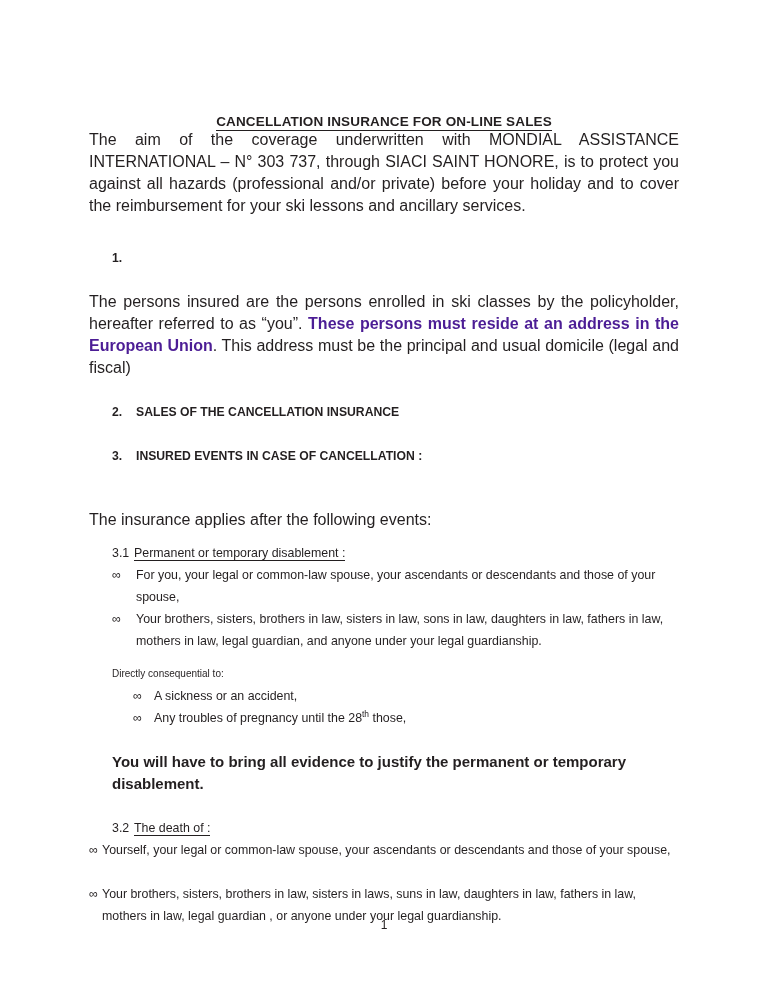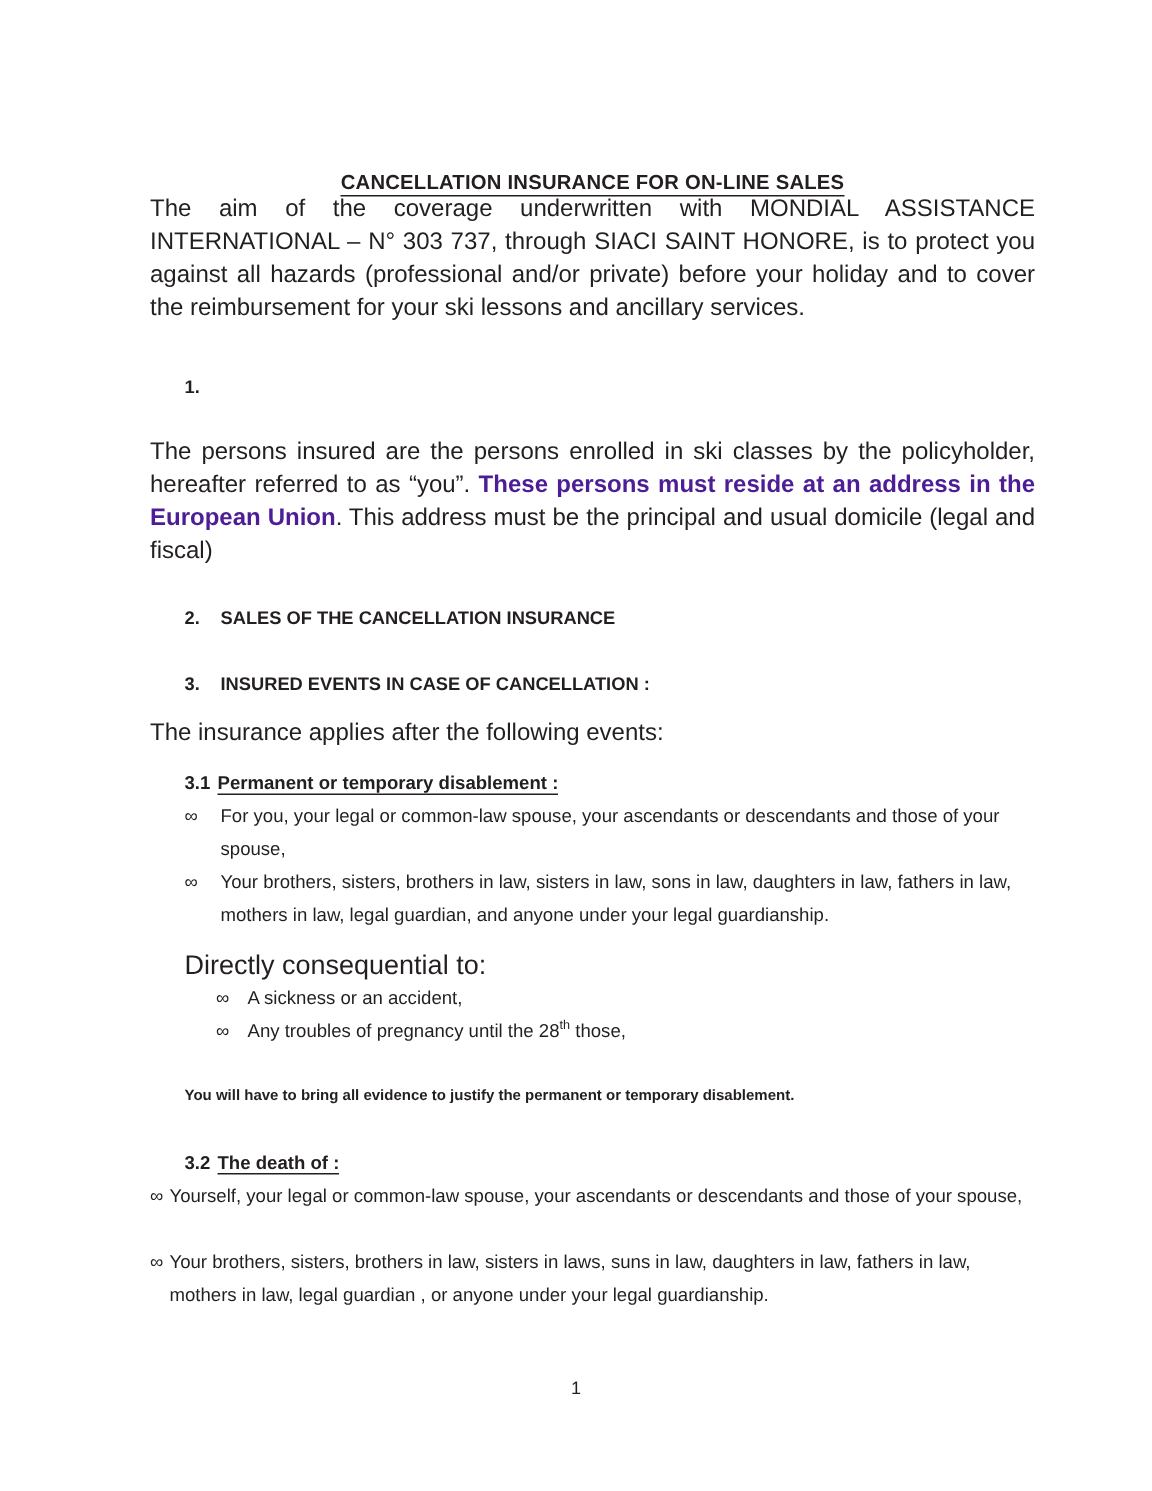--- a/index.html
+++ b/index.html
@@ -15,21 +15,21 @@
     position: relative;
     width: 768px;
     height: 994px;
     background: #ffffff;
     box-sizing: border-box;
     padding: 0;
     overflow: hidden;
   }
   .content {
     position: absolute;
-    left: 100px;
+    left: 89px;
     top: 0;
     width: 590px;
   }
 
   
   .doc-title {
     text-align: center;
     font-weight: bold;
     font-size: 13.5px;
     letter-spacing: 0.15px;
@@ -45,20 +45,21 @@
   
   p.body {
     font-size: 16px;
     line-height: 22px;
     text-align: justify;
     margin: 0;
     color: #231f20;
   }
   p.left {
     text-align: left;
+    margin-top: 31px;
   }
   .intro {
     margin-top: 49px;
   }
   .red-bold {
     color: #4c1d95;
     font-weight: bold;
   }
 
   
@@ -72,21 +73,21 @@
     color: #231f20;
   }
   .section-heading .num {
     width: 24px;
     flex: none;
   }
 
   
   .sub-heading {
     font-size: 12.4px;
-    font-weight: bold;
+    font-weight: normal;
     line-height: 22px;
     margin: 0;
     padding-left: 23px;
     color: #231f20;
   }
   .sub-heading .sub-num {
     display: inline-block;
     min-width: 22px;
   }
   .sub-heading .sub-text {
@@ -118,29 +119,29 @@
     padding-left: 44px;
   }
   .lvl2 .glyph {
     width: 21px;
   }
   .flush .glyph {
     width: 13px;
   }
 
   .statement {
+    font-size: 15px;
+    font-weight: bold;
+    line-height: 22px;
+    margin: 0;
+    padding-left: 23px;
+    color: #231f20;
+  }
+  .plain-indent {
     font-size: 10px;
-    font-weight: bold;
-    line-height: 22px;
-    margin: 0;
-    padding-left: 23px;
-    color: #231f20;
-  }
-  .plain-indent {
-    font-size: 18px;
     line-height: 22px;
     margin: 0;
     padding-left: 23px;
     color: #231f20;
   }
 
   sup {
     font-size: 0.68em;
     vertical-align: super;
     line-height: 0;

